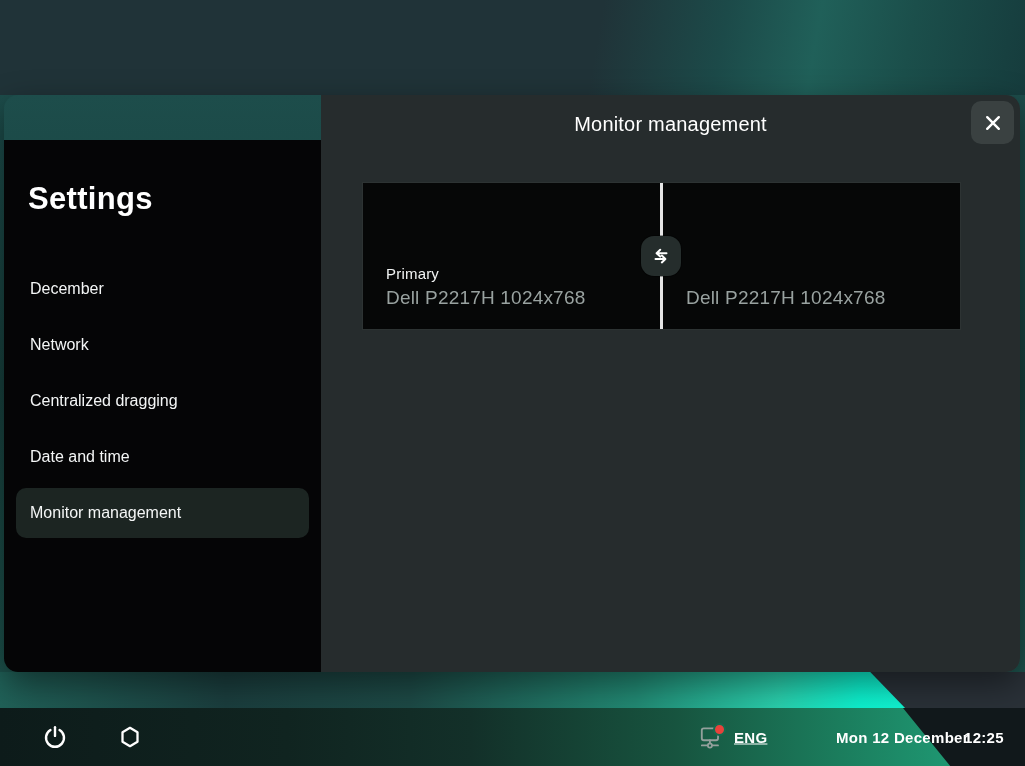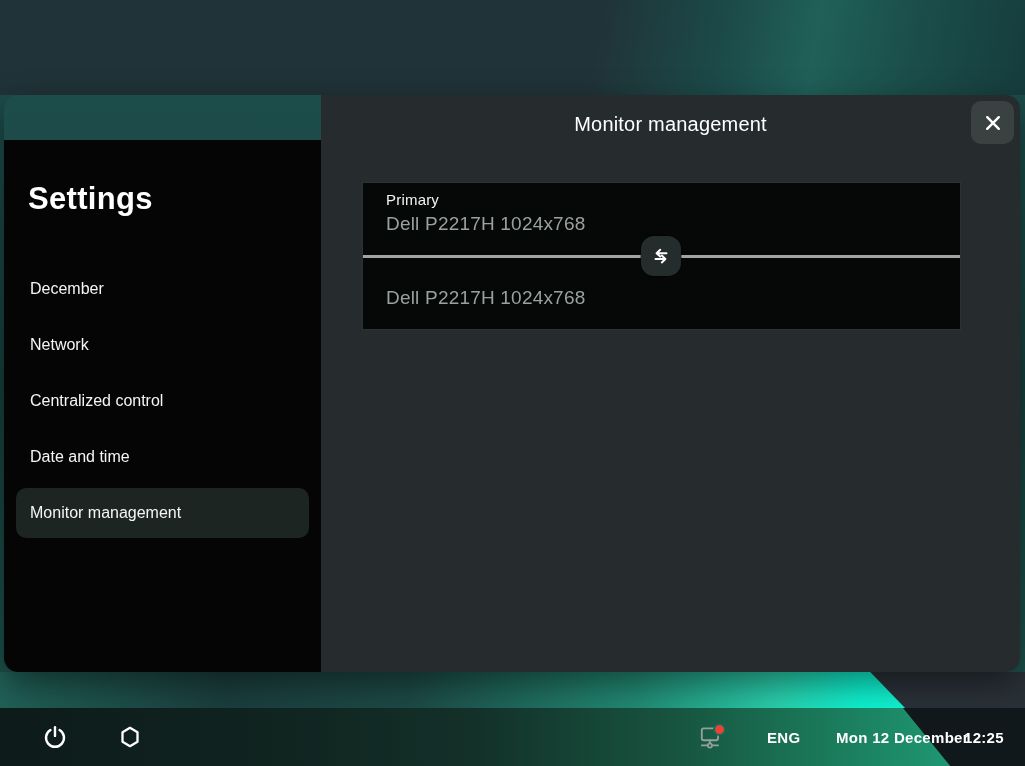--- a/index.html
+++ b/index.html
@@ -51,21 +51,21 @@
     font-size:20px;line-height:24px;font-weight:500;color:#ffffff;letter-spacing:.2px;
   }
   .close-btn{
     position:absolute;top:6px;right:6px;width:43px;height:43px;border-radius:10px;
     background:#3a4141;border:none;display:flex;align-items:center;justify-content:center;
     cursor:pointer;padding:0;
   }
   
   .monitors{
     position:absolute;left:41px;top:87px;width:597px;height:146px;
-    display:flex;gap:3px;background:#a3a3a3;border:1px solid #2d3333;box-sizing:content-box;flex-direction:column;
+    display:flex;gap:3px;background:#e5e5e5;border:1px solid #2d3333;box-sizing:content-box;
   }
   .monitor{
     flex:1;position:relative;background:#060707;cursor:grab;
   }
   .mon-label{position:absolute;left:23px;bottom:20px;}
   .primary-label{font-size:15px;font-weight:500;color:#f2f4f4;margin-bottom:5px;letter-spacing:.2px;}
   .model-label{font-size:19px;color:#99a2a0;letter-spacing:.2px;}
   .swap-btn{
     position:absolute;left:278px;top:53px;width:40px;height:40px;border-radius:13px;
     background:#252d2c;border:none;display:flex;align-items:center;justify-content:center;
@@ -86,41 +86,41 @@
   .taskbar > *{position:absolute;z-index:1;top:50%;transform:translateY(-50%);}
   .tb-btn{background:none;border:none;padding:0;cursor:pointer;display:flex;}
   .tb-power{left:42px;}
   .tb-circle{left:118px;}
   .tb-status{left:698px;cursor:pointer;}
   .tb-status .dot{
     position:absolute;top:-1px;right:-2px;width:9px;height:9px;border-radius:50%;
     background:#e8423b;border:2px solid #156a4f;box-sizing:content-box;
   }
   .tb-text{color:#ffffff;font-size:15px;font-weight:700;letter-spacing:.3px;white-space:nowrap;}
-  .tb-lang{left:767px;cursor:pointer;}
+  .tb-lang{left:734px;cursor:pointer;text-decoration:underline;}
   .tb-date{left:836px;}
   .tb-time{left:964px;text-align:center;}
 </style>
 </head>
 <body>
 
 <div id="screen">
 
   <div class="bg-top"></div>
   <div class="bg-mid"></div>
   <div class="bg-band"></div>
 
   <div class="modal">
 
     <aside class="sidebar">
       <h1 class="sidebar-title">Settings</h1>
       <nav class="menu">
         <div class="menu-item">December</div>
         <div class="menu-item">Network</div>
-        <div class="menu-item">Centralized control</div>
+        <div class="menu-item">Centralized dragging</div>
         <div class="menu-item">Date and time</div>
         <div class="menu-item selected">Monitor management</div>
       </nav>
     </aside>
 
     <section class="main">
       <div class="panel-title">Monitor management</div>
 
       <button class="close-btn">
         <span style="display:flex;">

